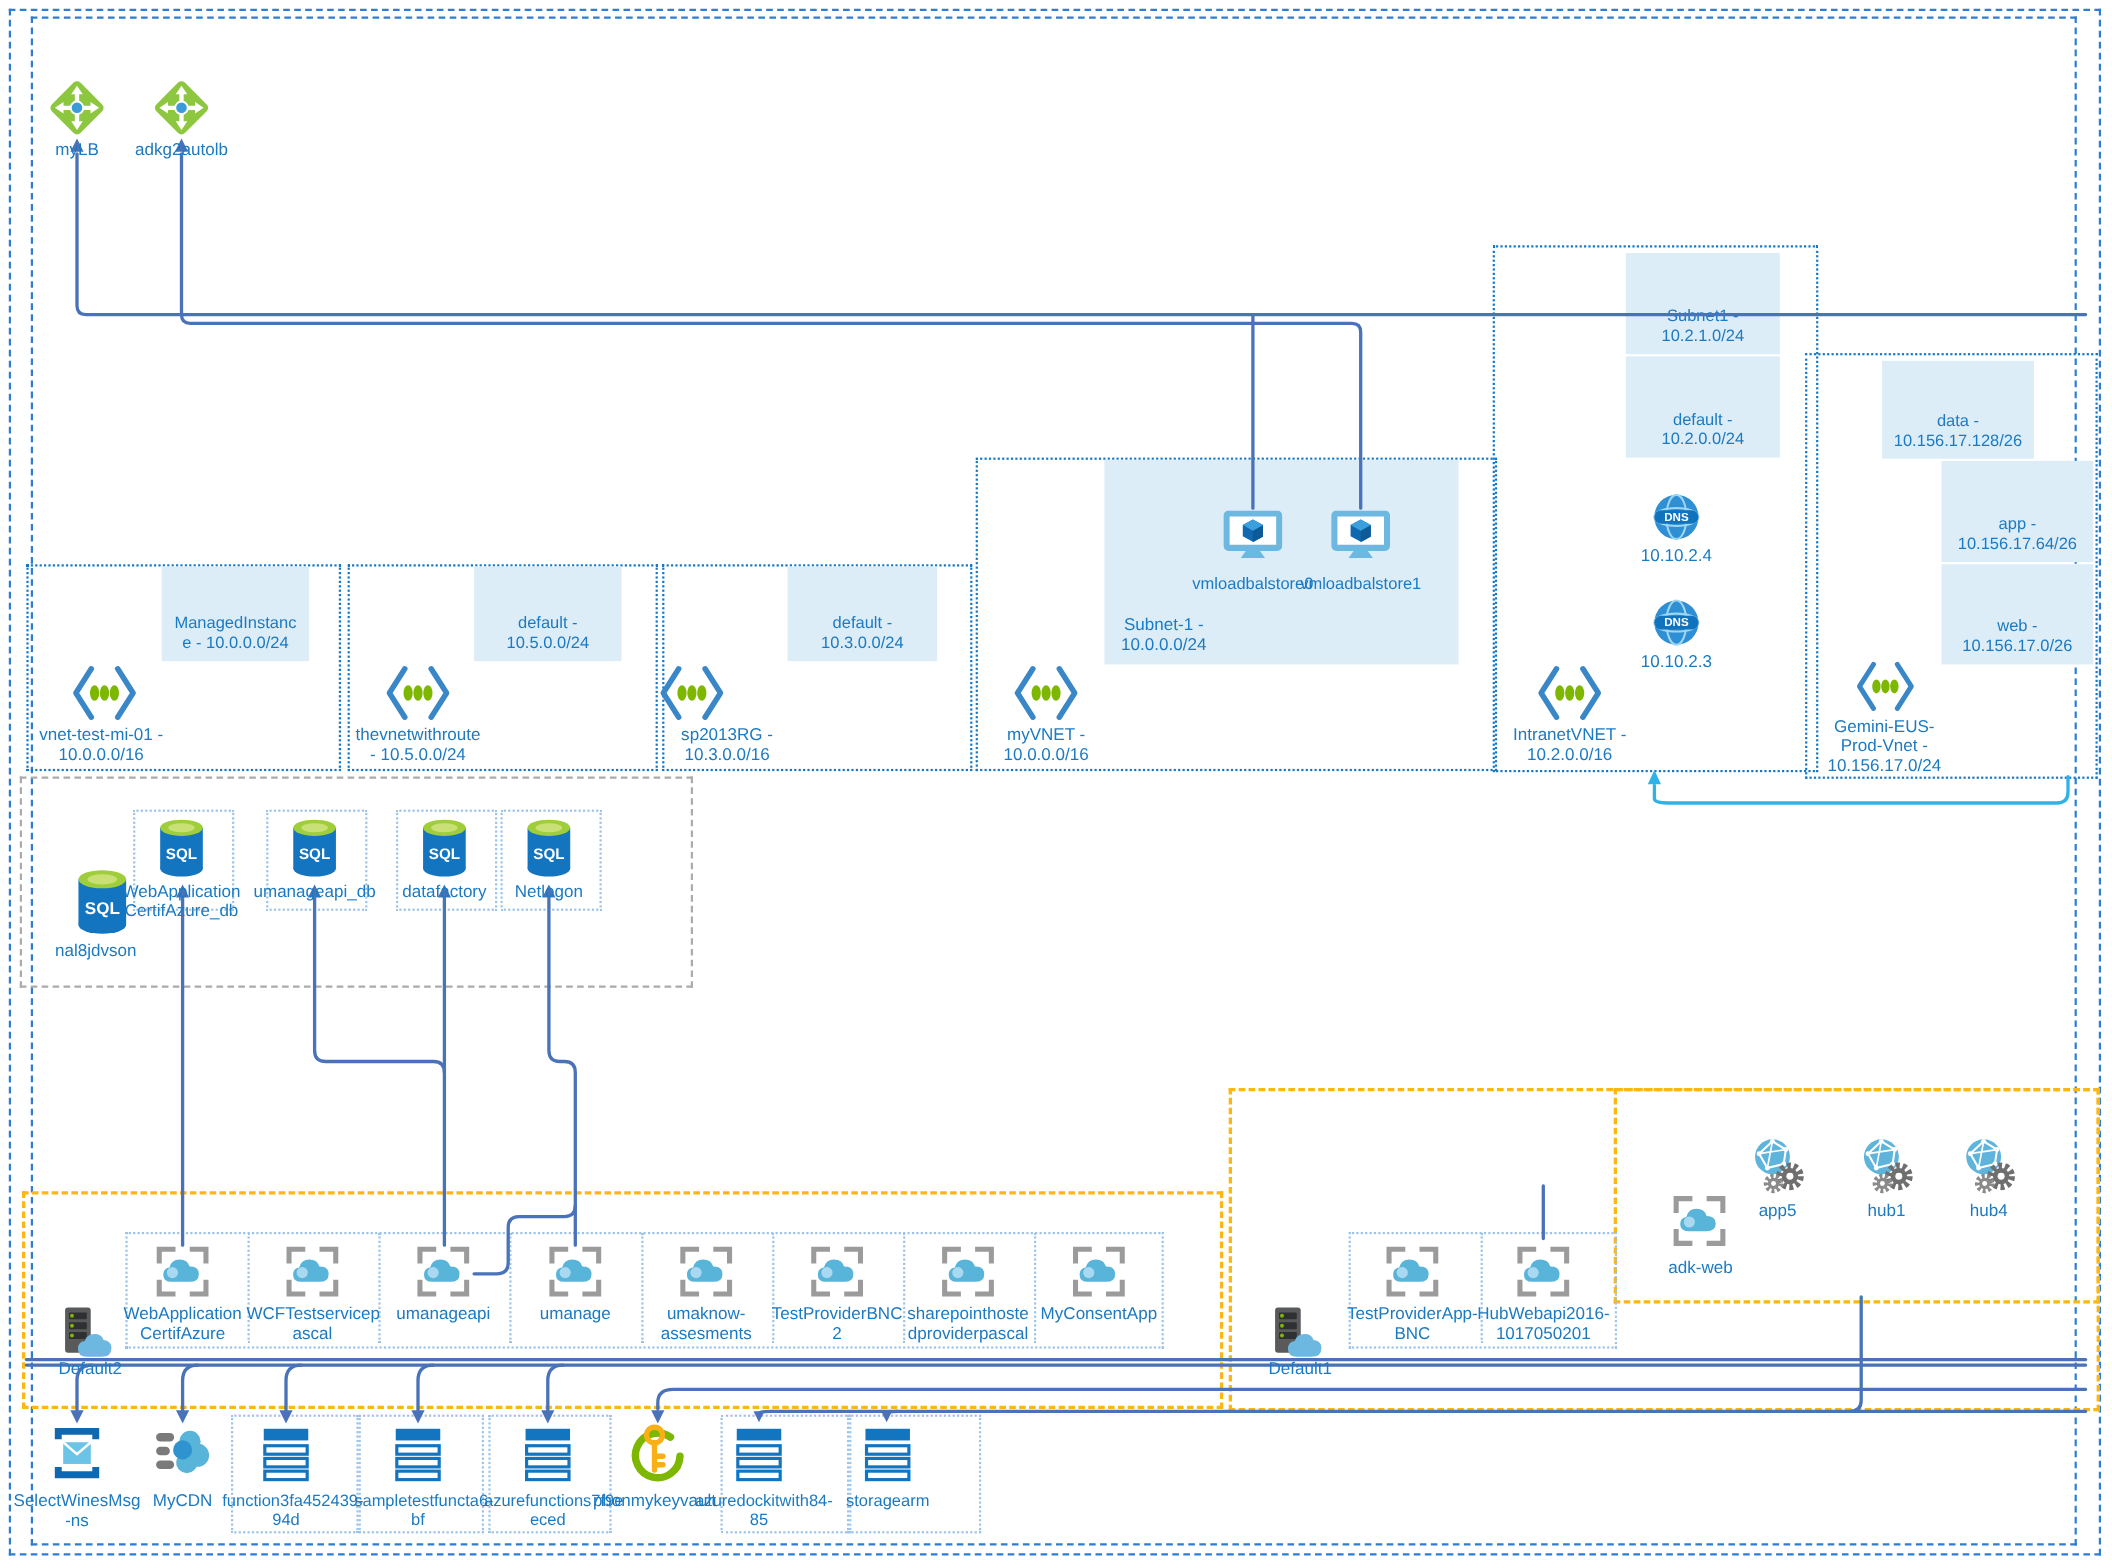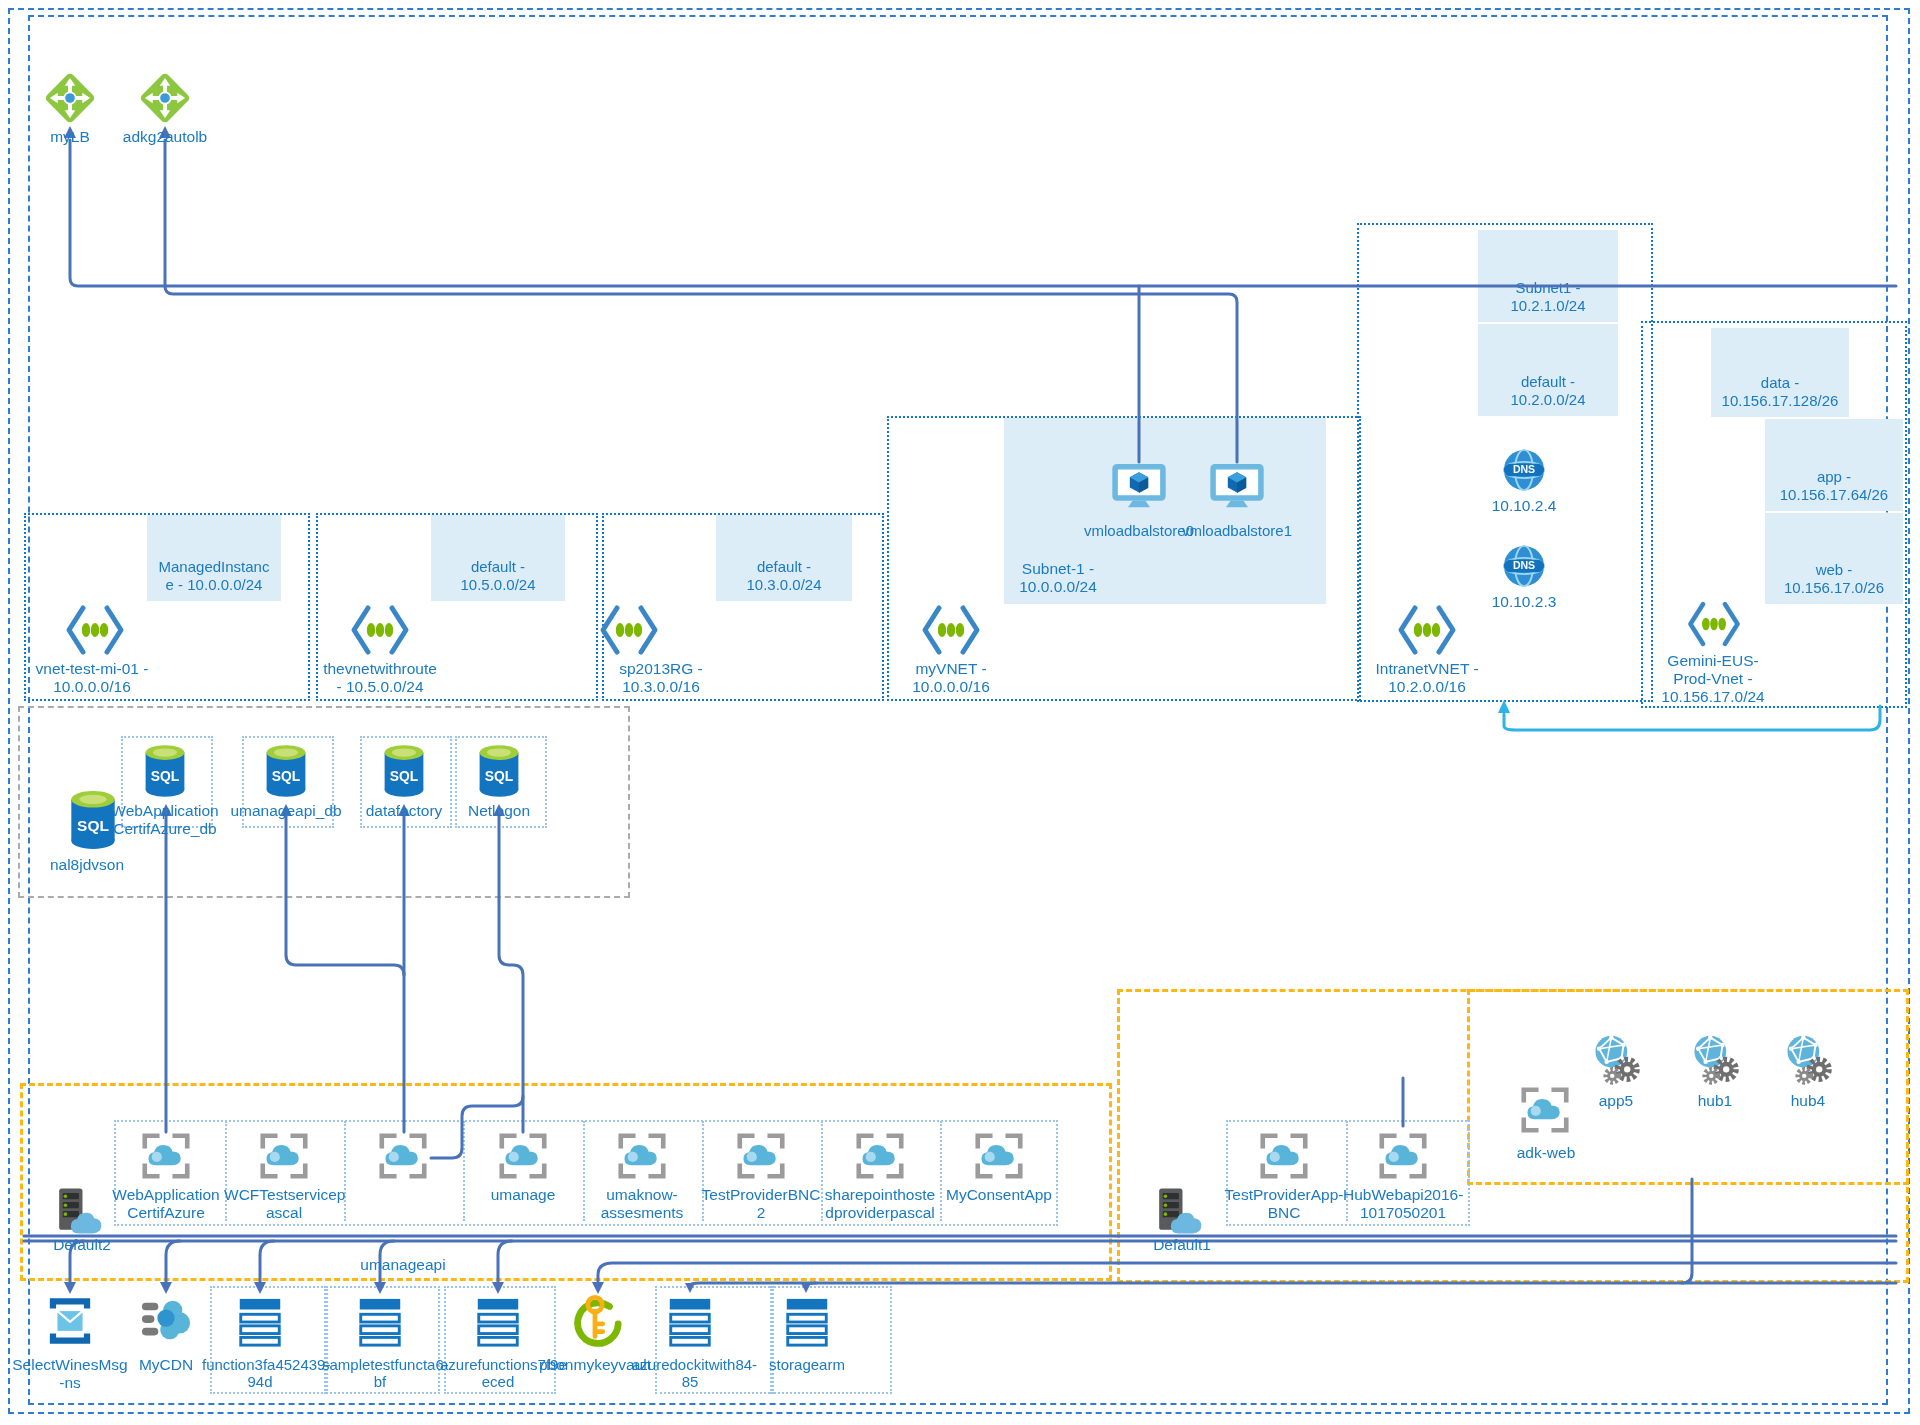--- a/index.html
+++ b/index.html
@@ -369,21 +369,21 @@
             <path d="M22 4 H6 V18"></path>
             <path d="M36 4 H52 V18"></path>
             <path d="M22 48 H6 V34"></path>
             <path d="M36 48 H52 V34"></path>
           </g>
           <path d="M18 36 q-8 0 -8 -7 q0 -6 6 -7 q2 -8 10 -8 q8 0 10 7 q9 0 9 7.5 q0 7.5 -9 7.5 z" fill="#59b4d9"></path>
           <circle cx="19" cy="27" r="5.5" fill="#a9d9f0"></circle>
         </svg>
       </span>
     </span>
-  <div class="lbl" style="left:343px;top:1256px;width:120px">umanageapi</div>
+  <div class="lbl" style="left:343px;top:1186px;width:120px">umanageapi</div>
   <span class="node" style="left:495px;top:1132px;width:56px;height:48px">
       <span class="ic">
         <svg viewBox="0 0 58 52">
           <g fill="none" stroke="#9b9b9b" stroke-width="5">
             <path d="M22 4 H6 V18"></path>
             <path d="M36 4 H52 V18"></path>
             <path d="M22 48 H6 V34"></path>
             <path d="M36 48 H52 V34"></path>
           </g>
           <path d="M18 36 q-8 0 -8 -7 q0 -6 6 -7 q2 -8 10 -8 q8 0 10 7 q9 0 9 7.5 q0 7.5 -9 7.5 z" fill="#59b4d9"></path>

